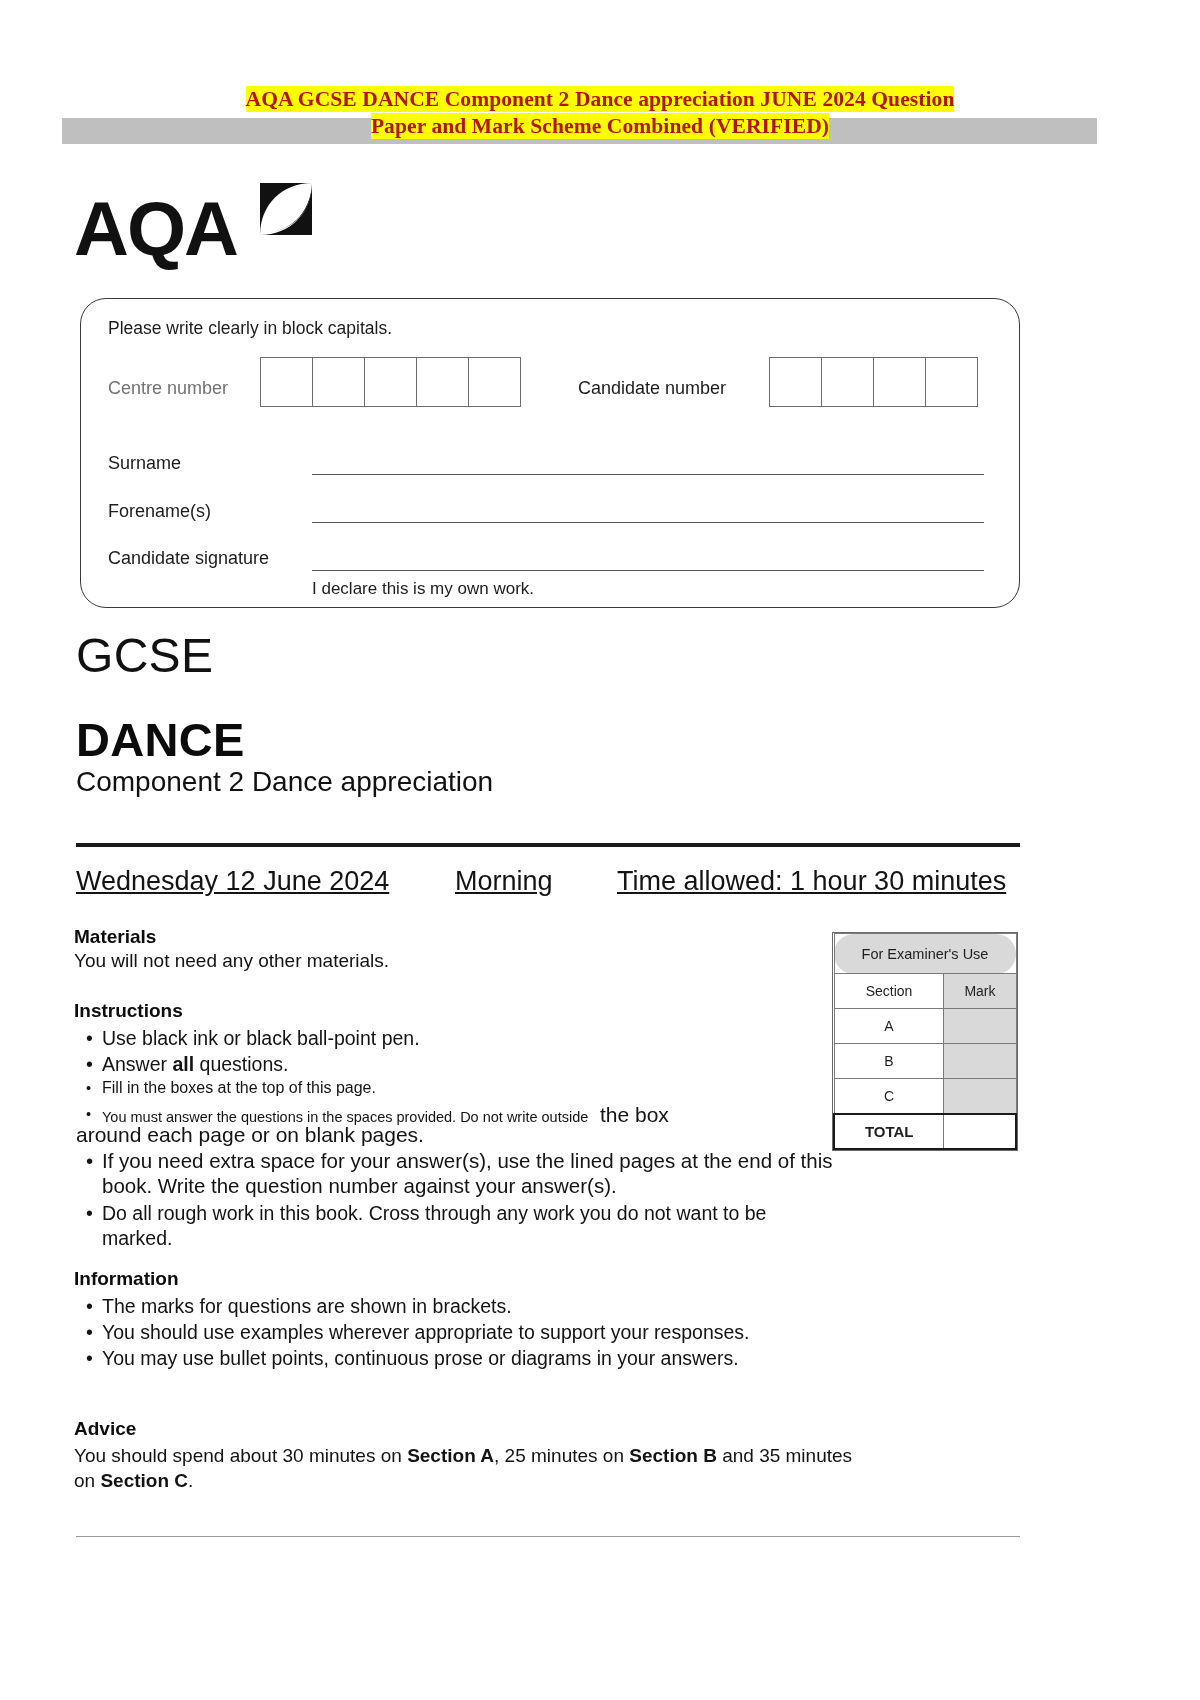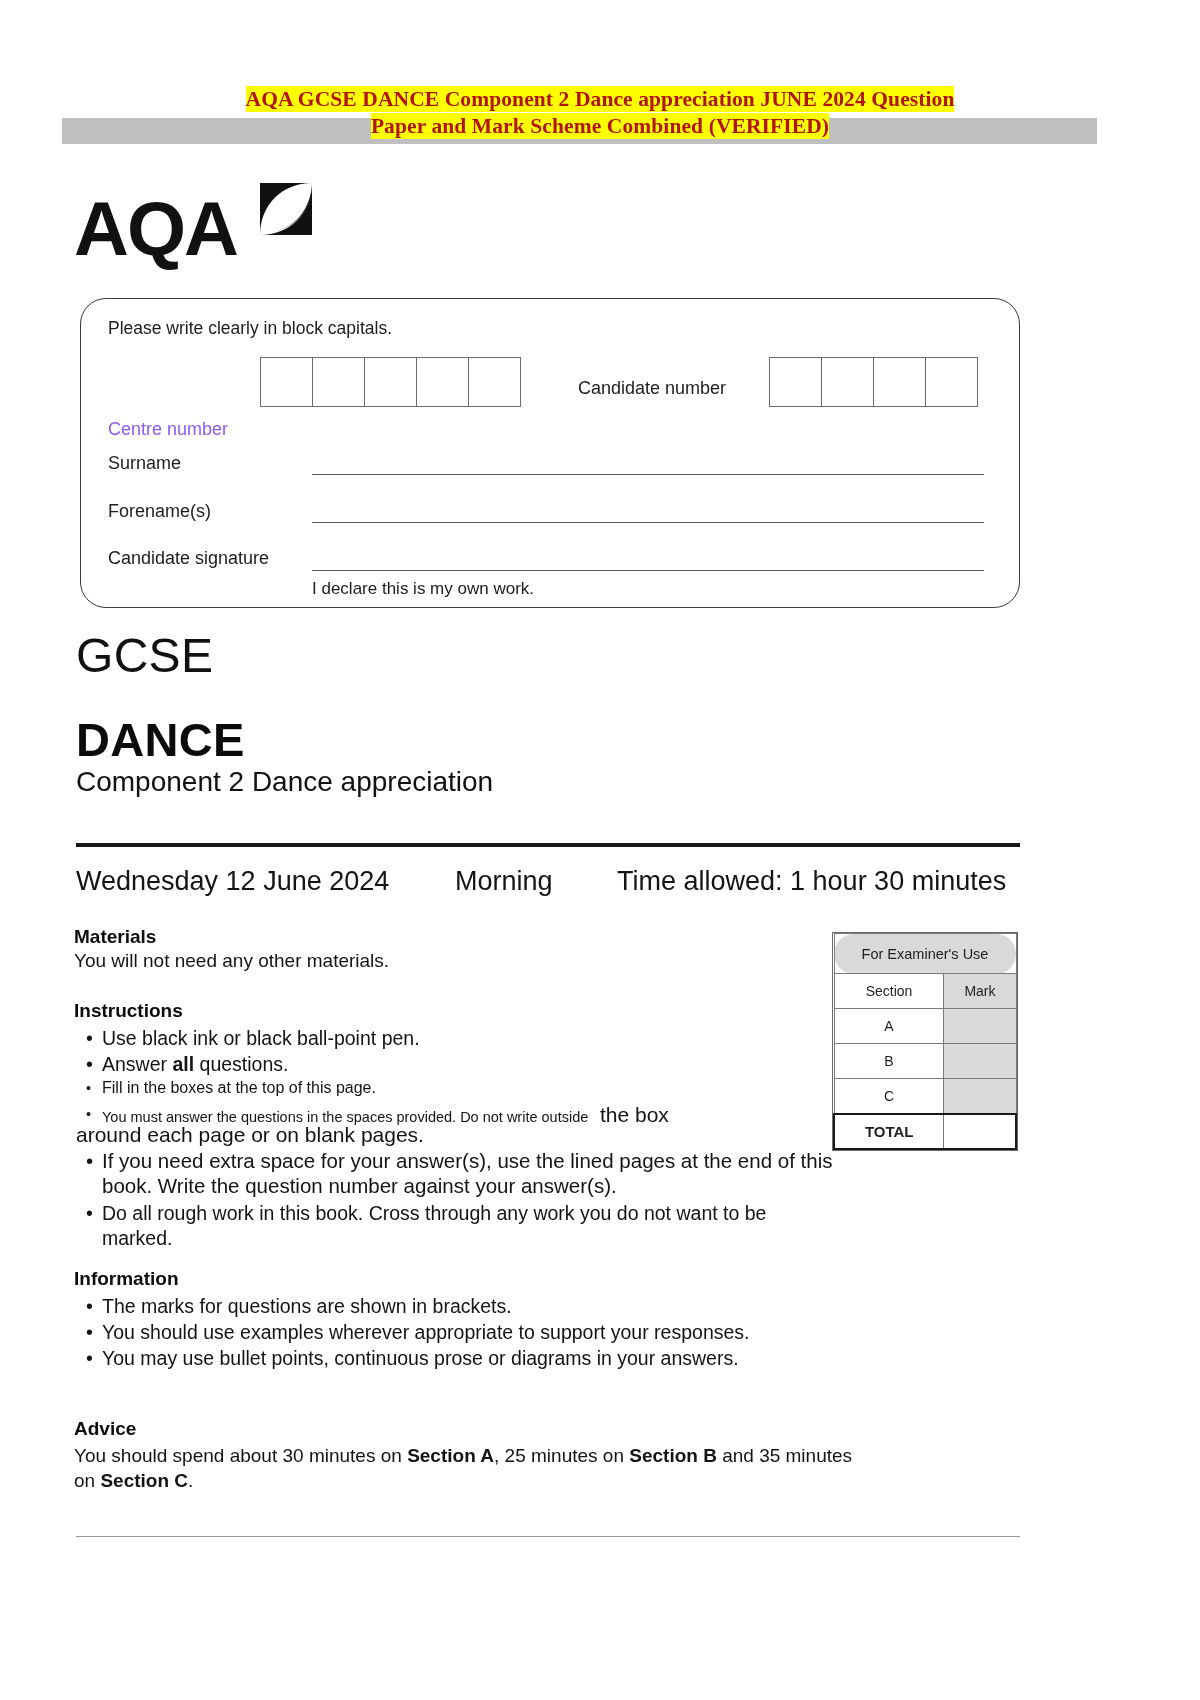--- a/index.html
+++ b/index.html
@@ -96,22 +96,21 @@
     left: 108px;
     top: 318px;
     font-size: 17.5px;
     color: #1d1d1d;
   }
   .lbl-centre {
     position: absolute;
     left: 108px;
     top: 378px;
     font-size: 18px;
-    color: #8b5cf6;
-    margin-top: 41px;
+    color: #737373;
   }
   .lbl-candidate {
     position: absolute;
     left: 578px;
     top: 378px;
     font-size: 18px;
     color: #1d1d1d;
   }
   .boxrow {
     position: absolute;
@@ -188,20 +187,21 @@
     height: 0;
     border-bottom: 4px solid #1a1a1a;
   }
 
   .datestrip {
     position: absolute;
     top: 866px;
     font-size: 27px;
     color: #141414;
     white-space: nowrap;
+    text-decoration: underline;
   }
   #ds-date { left: 76px; }
   #ds-session { left: 455px; }
   #ds-time { left: 617px; }
 
   
   .sec-head {
     position: absolute;
     font-size: 19px;
     font-weight: bold;

